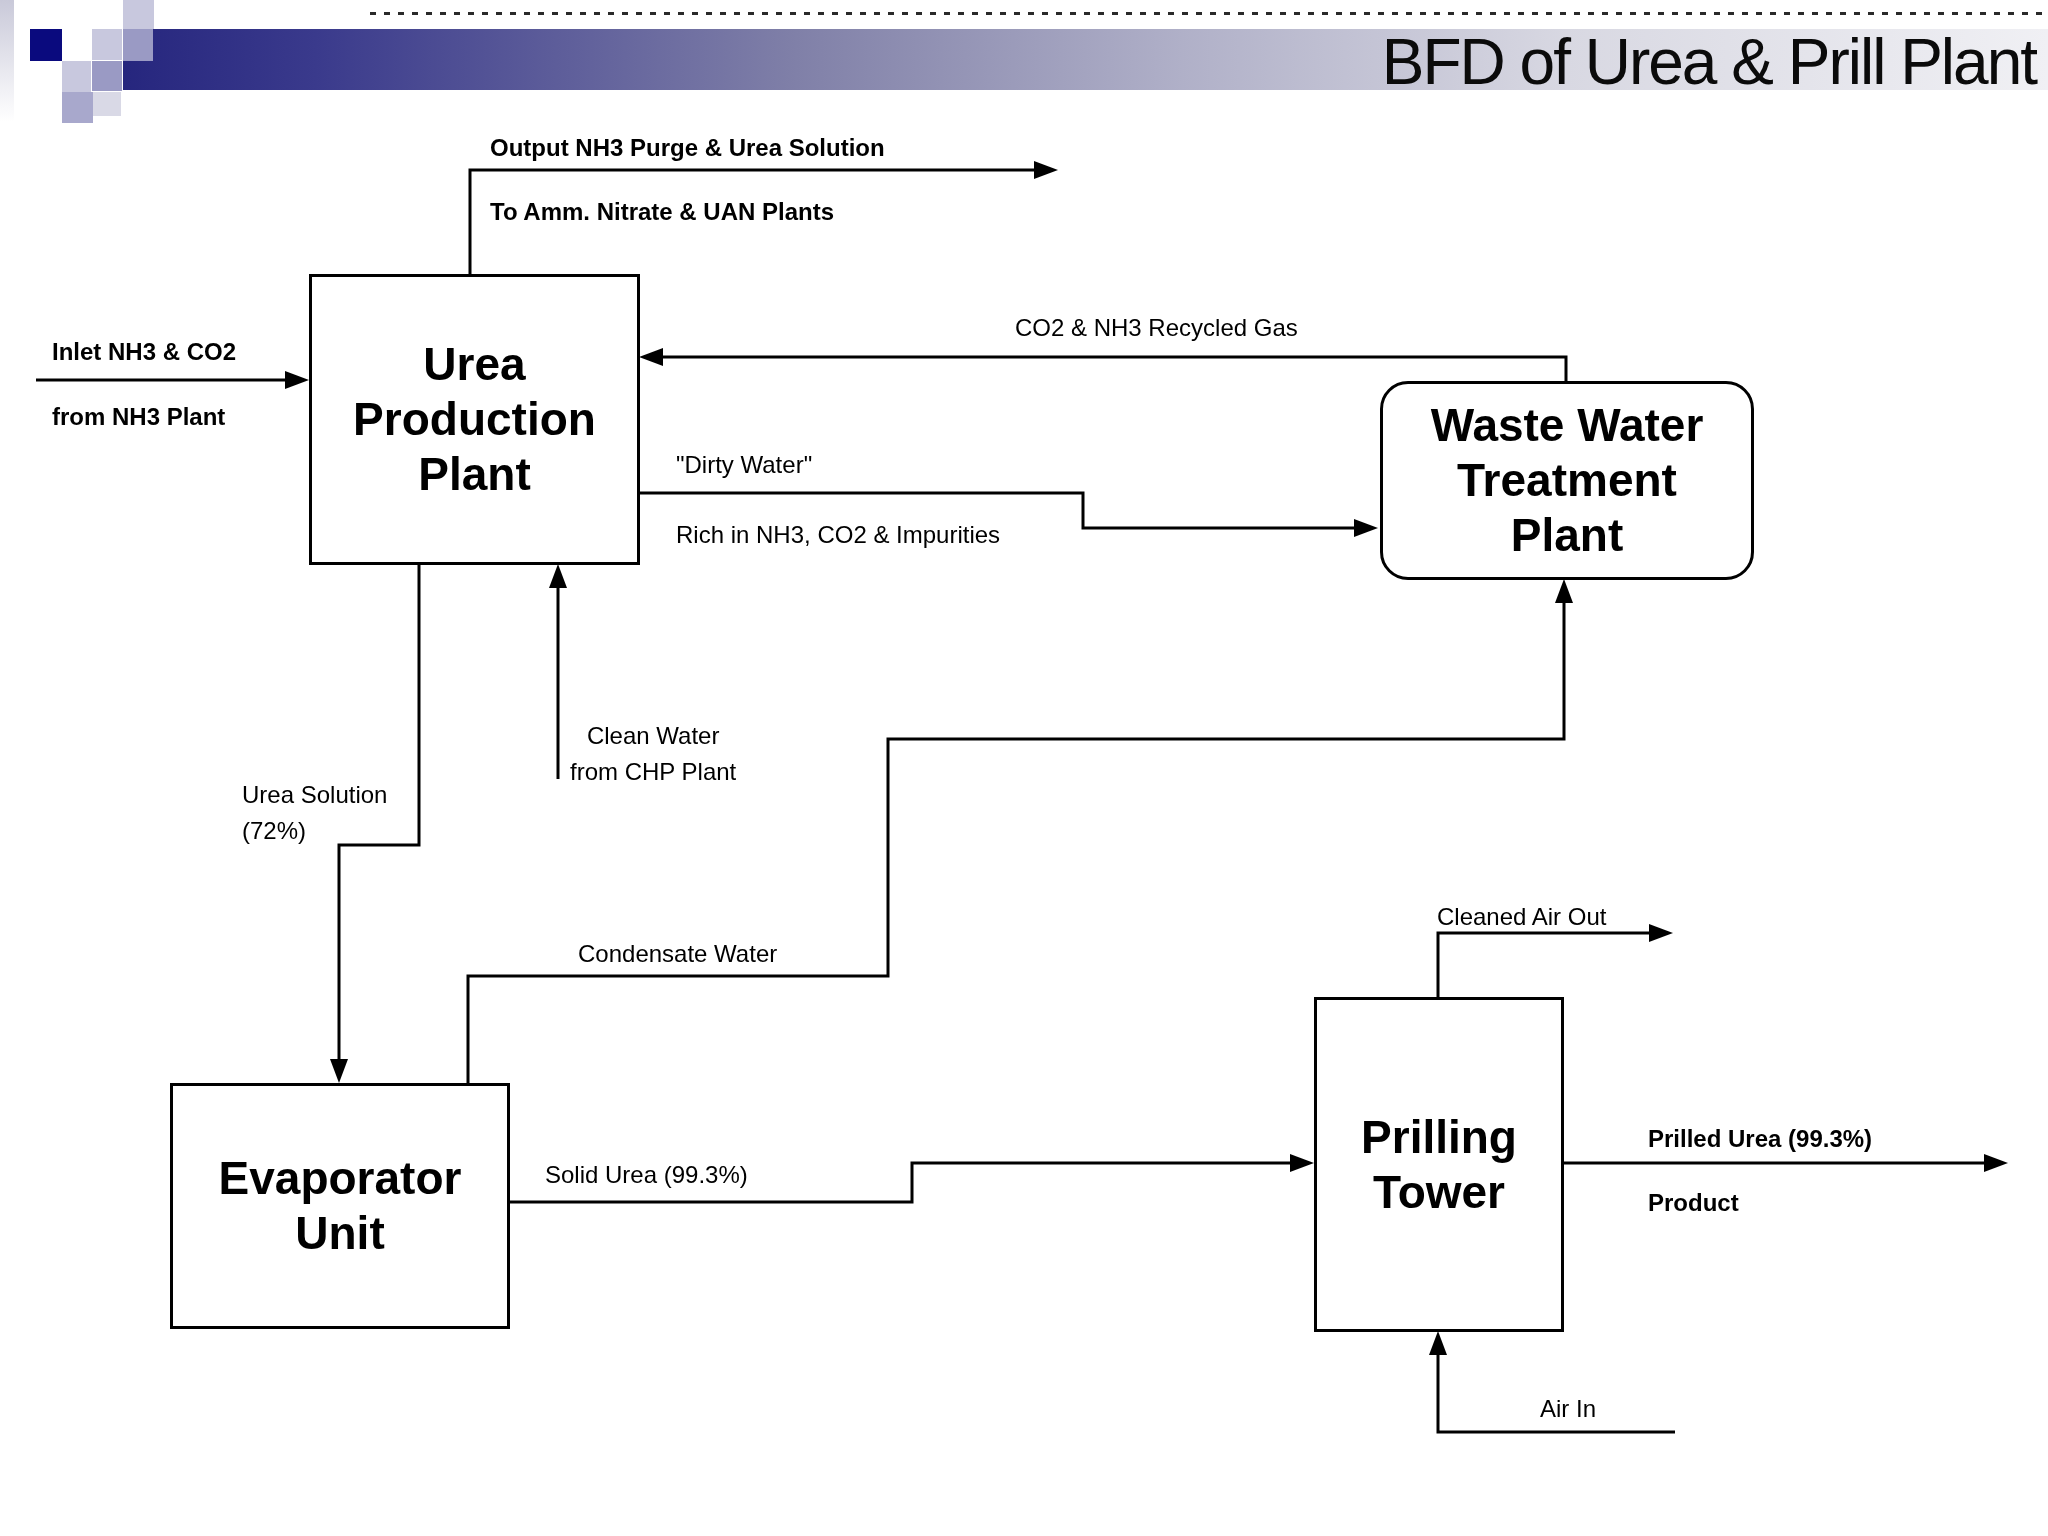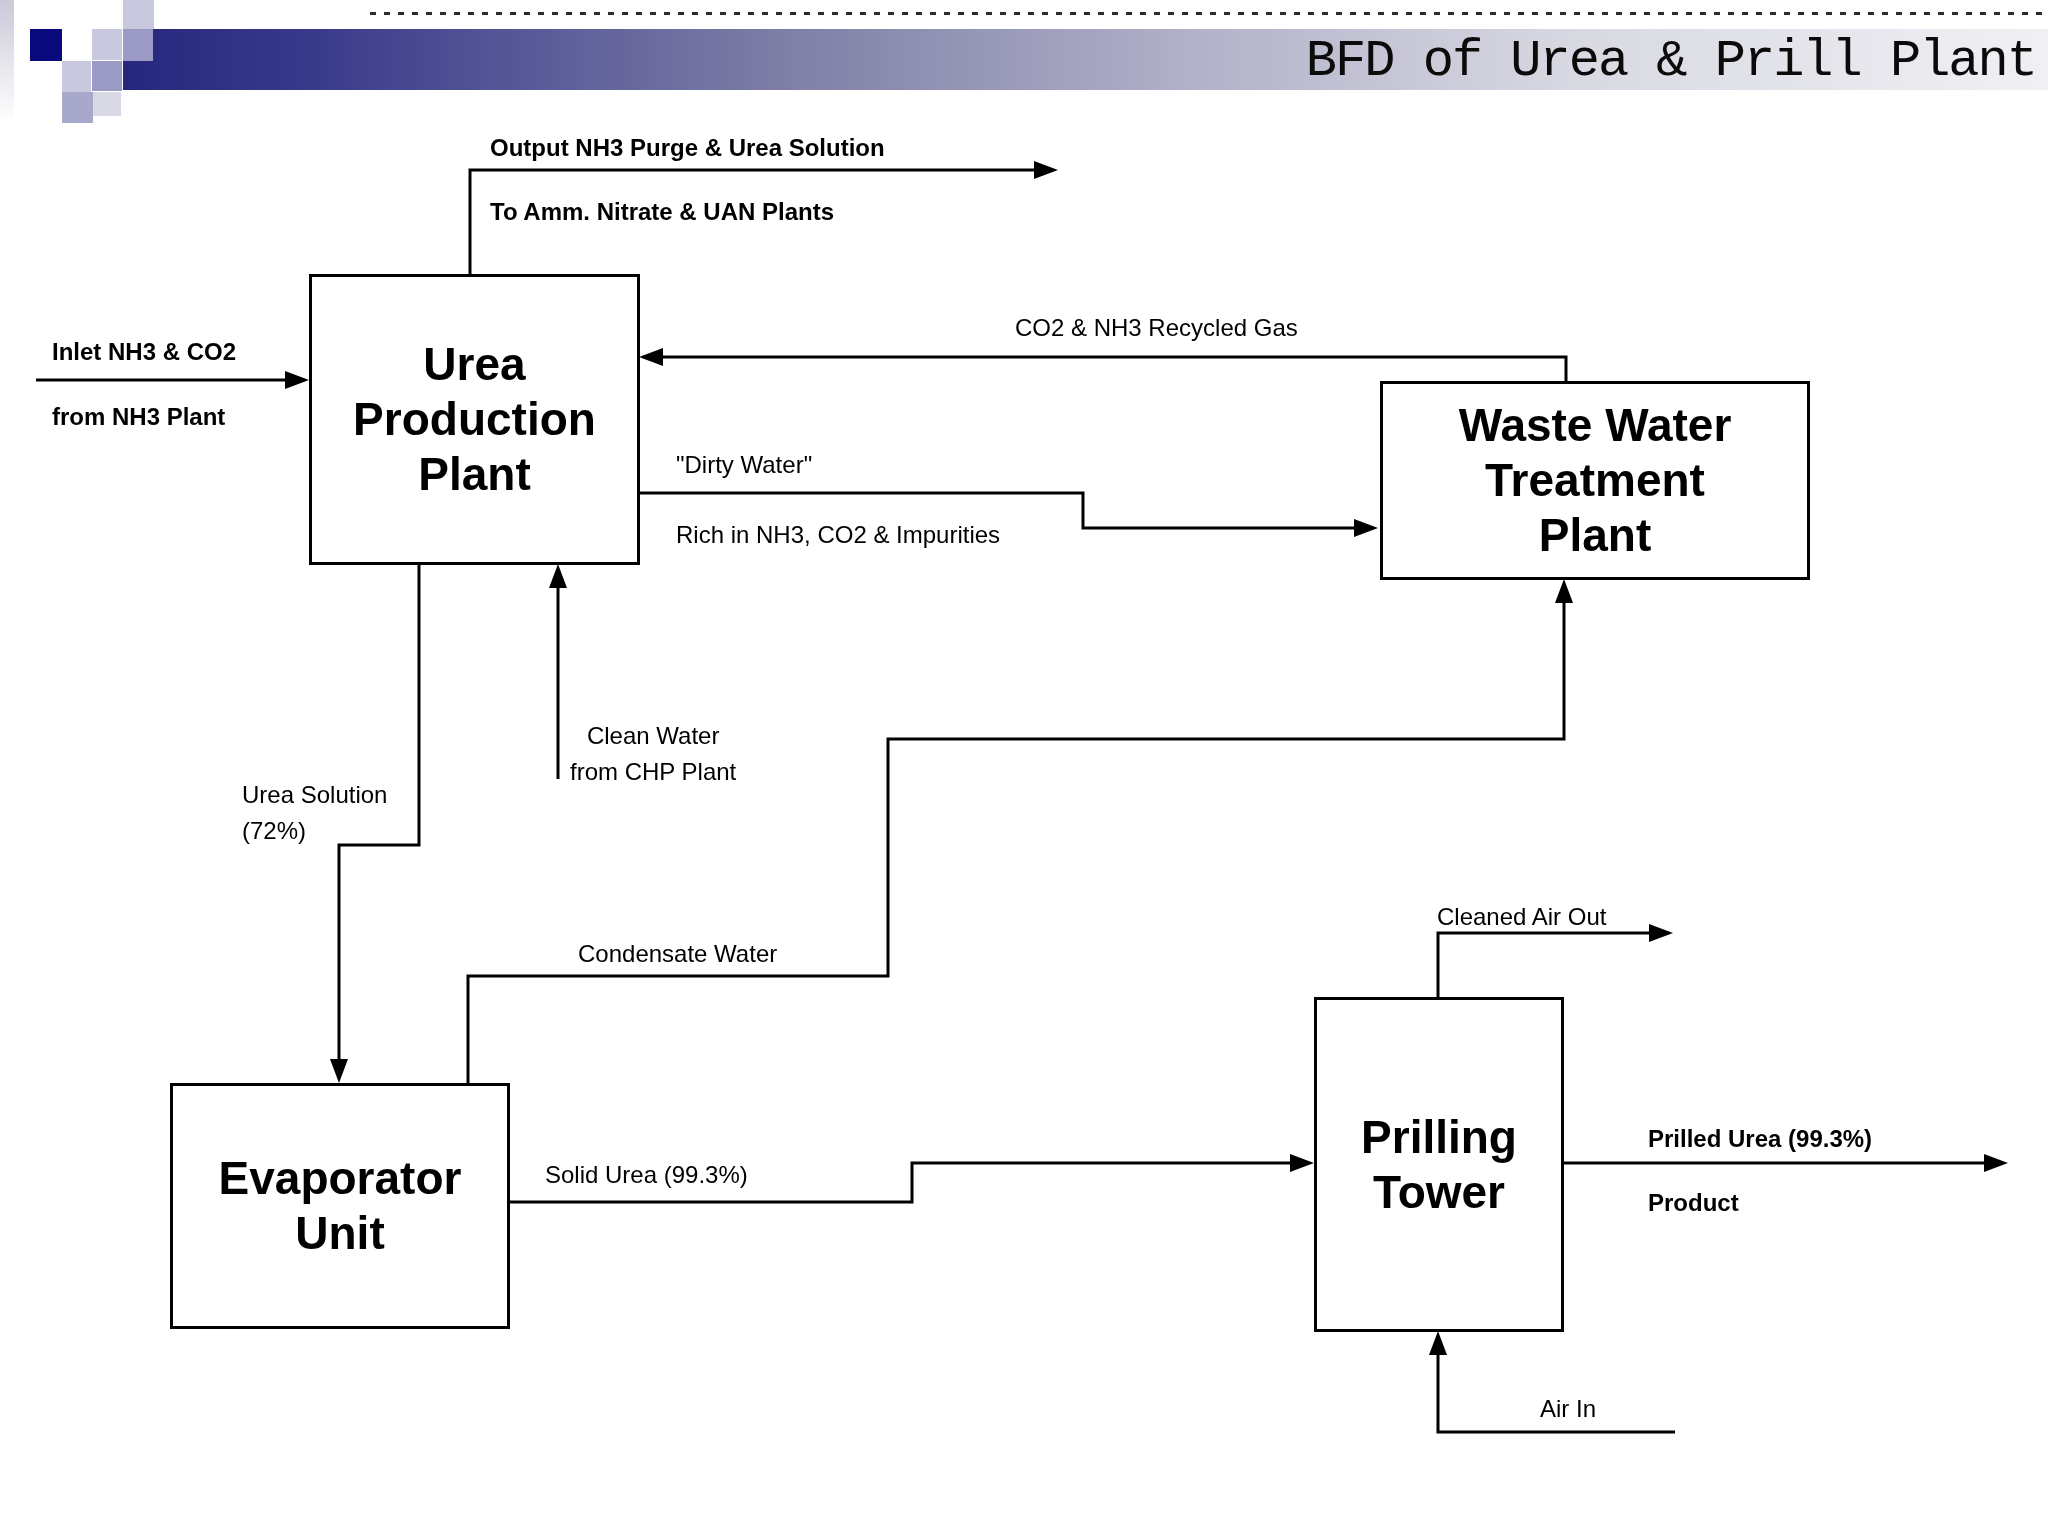--- a/index.html
+++ b/index.html
@@ -23,32 +23,32 @@
   .sq4{left:123px;top:0;width:31px;height:29px;background:#c8c8de;}
   .sq5{left:62px;top:61px;width:29px;height:31px;background:#c8c8de;}
   .sq6{left:92px;top:61px;width:30px;height:30px;background:#9a9ac4;}
   .sq7{left:62px;top:92px;width:31px;height:31px;background:#a8a8cc;}
   .sq8{left:93px;top:92px;width:28px;height:24px;background:#d9d9e6;}
   .top-dashes{
     position:absolute;left:370px;top:12px;width:1678px;height:3px;
     background:repeating-linear-gradient(to right,#2a2a2a 0 6px,transparent 6px 14px);
   }
   .slide-title{
-    position:absolute;top:26px;right:12px;font-size:52px;line-height:72px;
-    letter-spacing:-2px;white-space:nowrap;color:#0b0b0b;font-family:Liberation Mono, monospace;
+    position:absolute;top:26px;right:12px;font-size:64px;line-height:72px;
+    letter-spacing:-2px;white-space:nowrap;color:#0b0b0b;
   }
   
   svg.flow{position:absolute;left:0;top:0;}
   .box{
     position:absolute;box-sizing:border-box;border:3px solid #000;background:#fff;
     display:flex;align-items:center;justify-content:center;text-align:center;
     font-weight:bold;font-size:46px;line-height:55px;white-space:pre-line;
   }
   .box-urea{left:309px;top:274px;width:331px;height:291px;}
-  .box-waste{left:1380px;top:381px;width:430px;height:199px;}
+  .box-waste{left:1380px;top:381px;width:374px;height:199px;border-radius:28px;}
   .box-evap{left:170px;top:1083px;width:340px;height:246px;}
   .box-prill{left:1314px;top:997px;width:250px;height:335px;}
   .label{position:absolute;font-size:24px;line-height:36px;white-space:pre-line;}
   .bold{font-weight:bold;}
   .lbl-output1{left:490px;top:130px;}
   .lbl-output2{left:490px;top:194px;}
   .lbl-inlet1{left:52px;top:334px;}
   .lbl-inlet2{left:52px;top:399px;}
   .lbl-recycled{left:1015px;top:310px;}
   .lbl-dirty1{left:676px;top:447px;}

